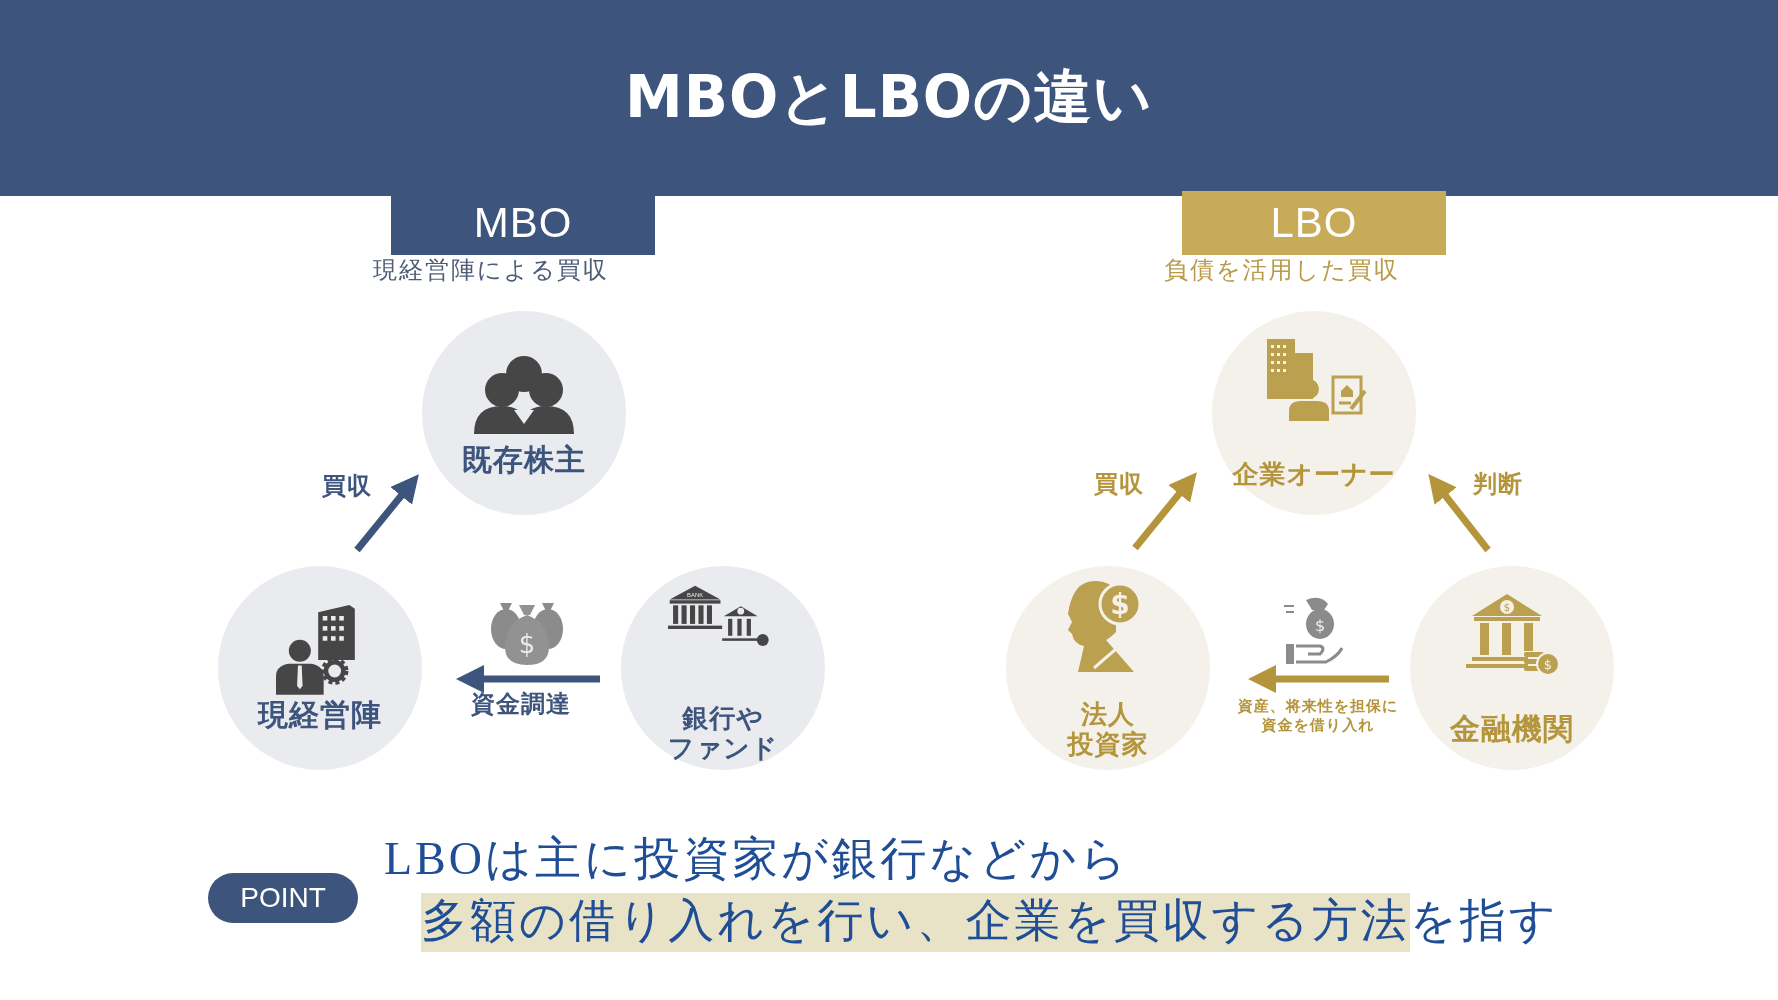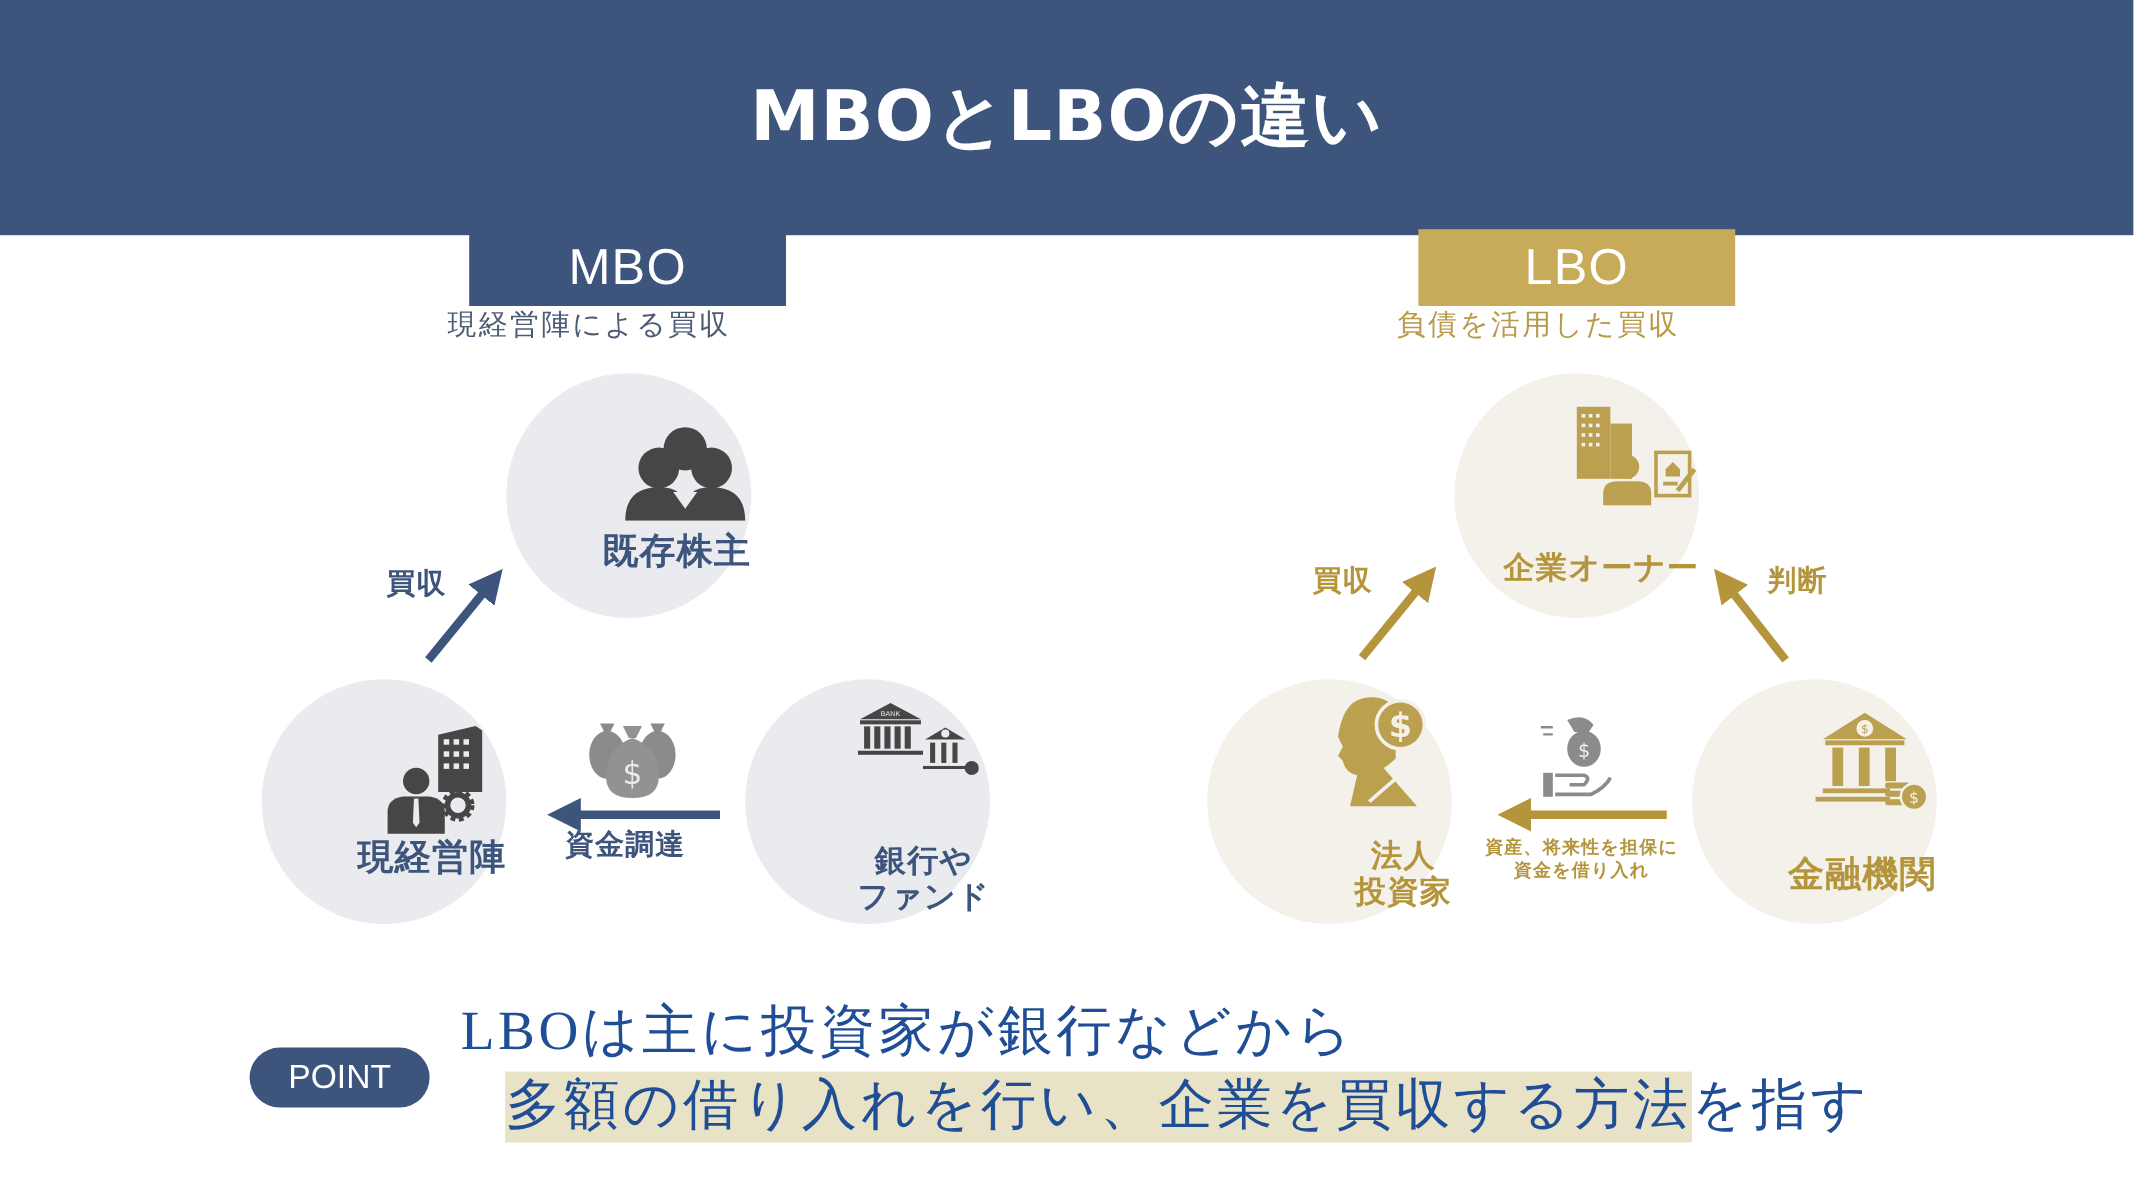--- a/index.html
+++ b/index.html
@@ -9,21 +9,21 @@
   .header { position:absolute; left:0; top:0; width:1778px; height:196px; background:#3d547c; display:flex; align-items:center; justify-content:center; }
   .header h1 { color:#ffffff; font-size:58px; font-weight:bold; letter-spacing:1px; font-family:"DejaVu Sans",sans-serif; }
 
   .badge { position:absolute; width:264px; height:64px; display:flex; align-items:center; justify-content:center; color:#fff; font-size:42px; font-family:"Liberation Sans",sans-serif; letter-spacing:1px; }
   .badge.mbo { left:391px; top:191px; background:#3d547c; }
   .badge.lbo { left:1182px; top:191px; background:#c8ab58; }
   .subtitle { position:absolute; width:300px; font-size:24px; letter-spacing:2px; }
   .subtitle.mbo { left:373px; top:254px; color:#4d5c75; }
   .subtitle.lbo { left:1164px; top:254px; color:#b89a4a; }
 
-  .circle { position:absolute; width:204px; height:204px; border-radius:50%; display:flex; flex-direction:column; align-items:flex-end; justify-content:center; }
+  .circle { position:absolute; width:204px; height:204px; border-radius:50%; display:flex; flex-direction:column; align-items:center; justify-content:center; }
   .circle.mbo { background:#e9ebef; }
   .circle.lbo { background:#f3f1ea;gap:28px; }
   .circle .icon { width:110px; height:90px; display:flex; align-items:center; justify-content:center; }
   .circle .label { font-weight:bold; font-size:30px; line-height:34px; text-align:center; letter-spacing:1px; margin-top:4px; }
   .circle.mbo .label { color:#3d547c; }
   .circle.lbo .label { color:#b5953c; }
   .circle.lbo .label.med { font-size:26px; line-height:30px; }
 
   .arrow-label { position:absolute; font-weight:bold; font-size:24px; letter-spacing:1px; }
   .mbo-c { color:#3d547c; }

